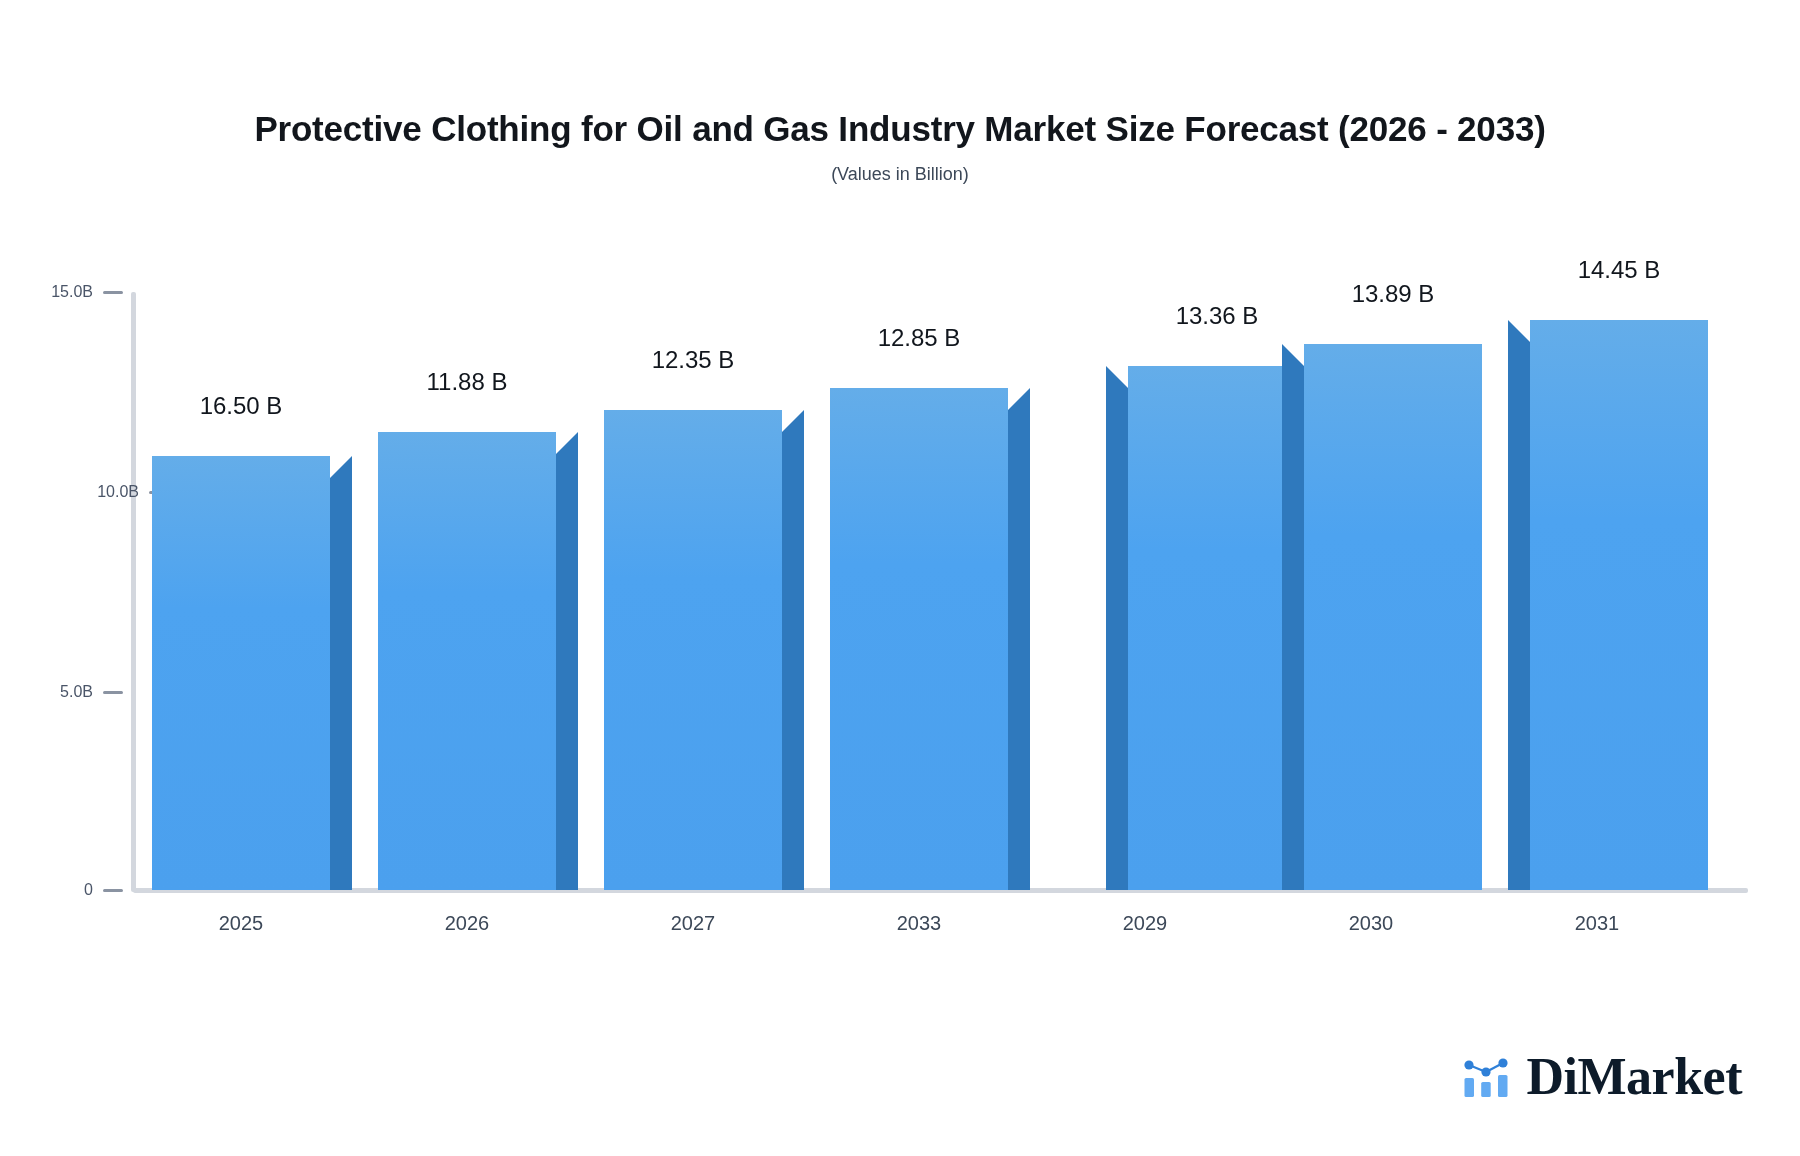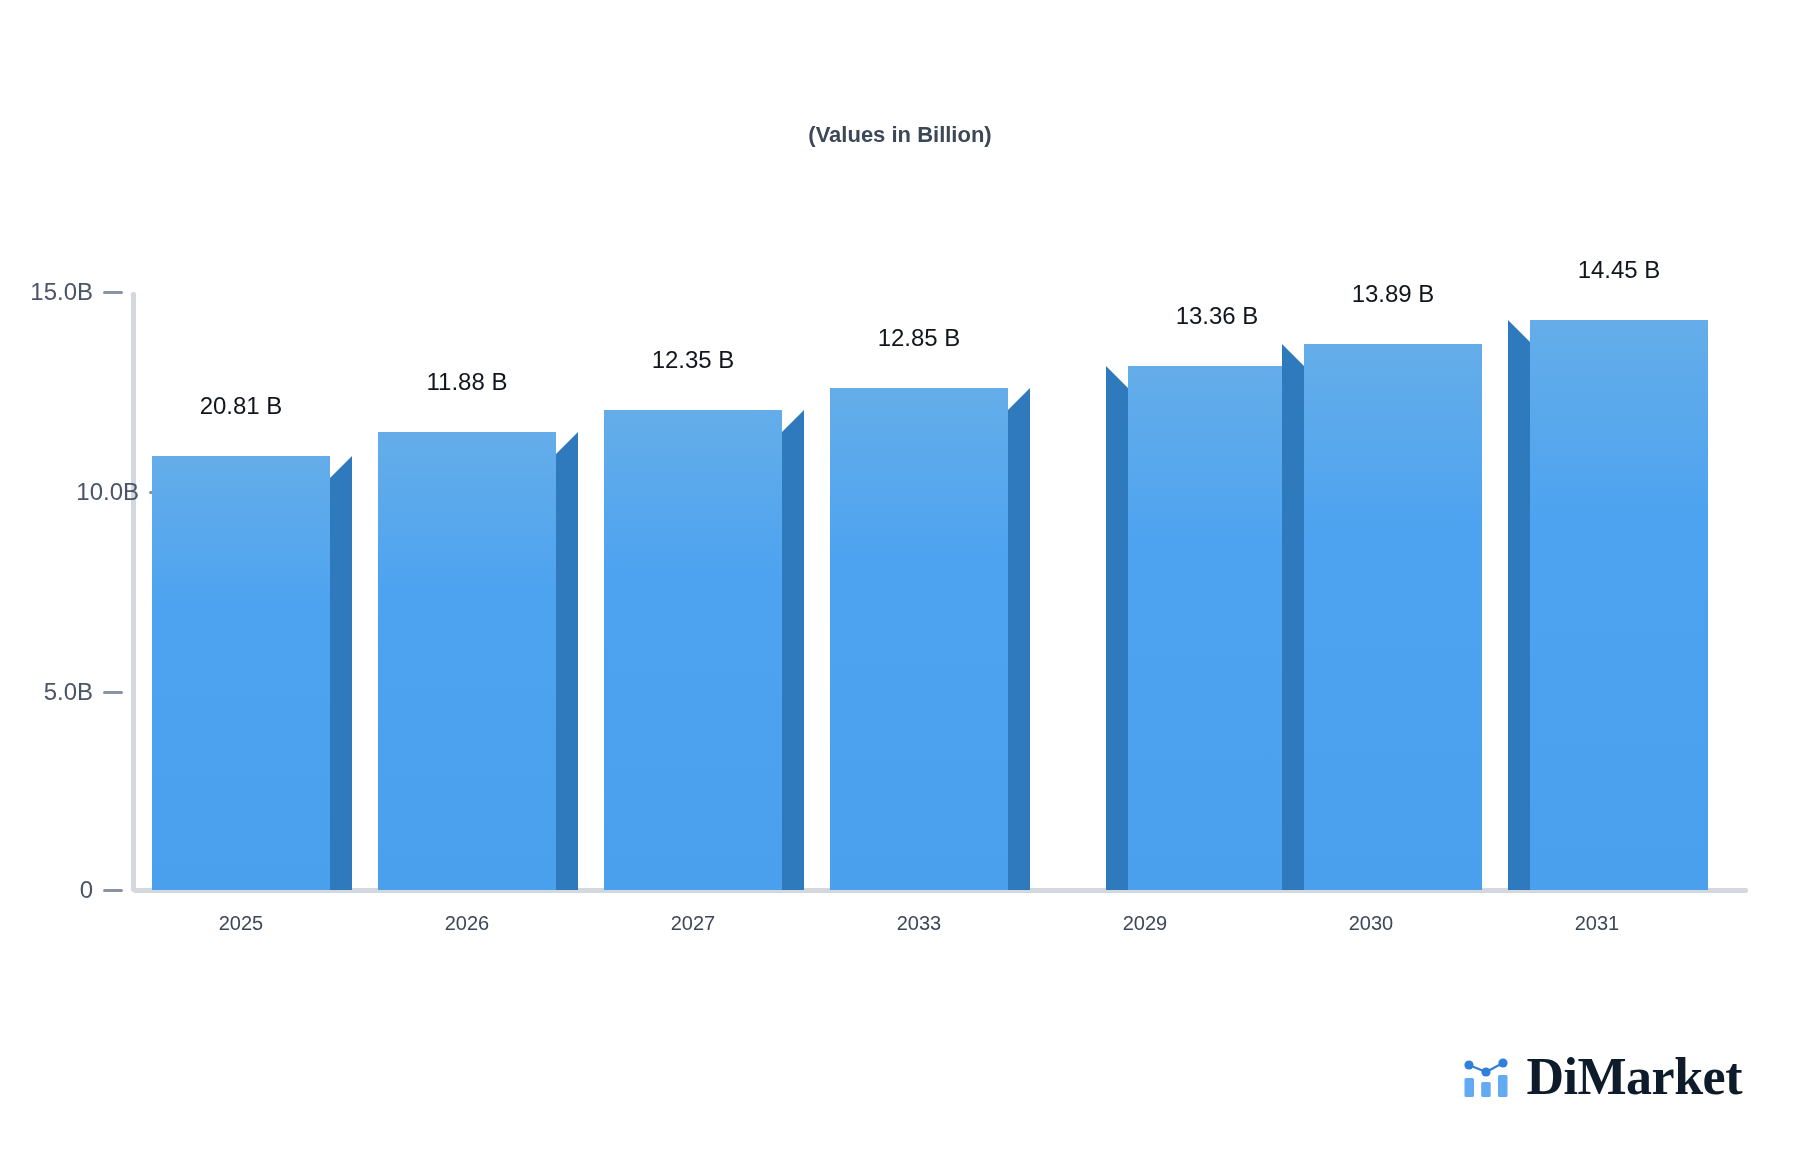--- a/index.html
+++ b/index.html
@@ -34,22 +34,22 @@
   .chart-title {
     font-size: 35px;
     font-weight: 700;
     color: #12161c;
     letter-spacing: -0.2px;
     line-height: 1.2;
     white-space: nowrap;
   }
   .chart-subtitle {
     margin-top: 14px;
-    font-size: 22px;
-    font-weight: 700;
+    font-size: 18px;
+    font-weight: 400;
     color: #3c4858;
     line-height: 1.2;
   }
 
   
   
   .plot {
     position: absolute;
     left: 0;
     top: 0;
@@ -73,21 +73,21 @@
     width: 1615px;
     height: 5px;
     background: #d3d7de;
     border-radius: 2px;
   }
 
   .ytick {
     position: absolute;
     height: 24px;
     line-height: 24px;
-    font-size: 24px;
+    font-size: 16px;
     color: #4a5568;
     white-space: nowrap;
     text-align: right;
   }
   .ytick .lbl {
     position: absolute;
     right: 38px;
     top: 0;
     white-space: nowrap;
   }
@@ -186,20 +186,21 @@
     line-height: 1;
     letter-spacing: -0.5px;
   }
 </style>
 </head>
 <body>
 
 <div id="chart-root">
 
   <div class="title-block">
+    <div class="chart-title">Protective Clothing for Oil and Gas Industry Market Size Forecast (2026 - 2033)</div>
     <div class="chart-subtitle">(Values in Billion)</div>
   </div>
 
   <div class="plot">
 
     <div class="y-axis-line"></div>
     <div class="x-axis-line"></div>
 
     <div class="ytick" style="left:0px; top:280px; width:131px;">
       <span class="lbl">15.0B</span>
@@ -214,21 +215,21 @@
       <span class="dash"></span>
     </div>
     <div class="ytick" style="left:0px; top:878px; width:131px;">
       <span class="lbl">0</span>
       <span class="dash"></span>
     </div>
 
     <div class="bar-group" style="left:152px; top:434px; width:178px; height:456px;">
       <div class="bar-side right" style="height:434px;"></div>
       <div class="bar-front" style="height:434px;"></div>
-      <div class="bar-label" style="left:0; width:178px; top:-42px;">20.81 B</div>
+      <div class="bar-label" style="left:0; width:178px; top:-42px;">16.50 B</div>
     </div>
 
     <div class="bar-group" style="left:378px; top:410px; width:178px; height:480px;">
       <div class="bar-side right" style="height:458px;"></div>
       <div class="bar-front" style="height:458px;"></div>
       <div class="bar-label" style="left:0; width:178px; top:-42px;">11.88 B</div>
     </div>
 
     <div class="bar-group" style="left:604px; top:388px; width:178px; height:502px;">
       <div class="bar-side right" style="height:480px;"></div>

